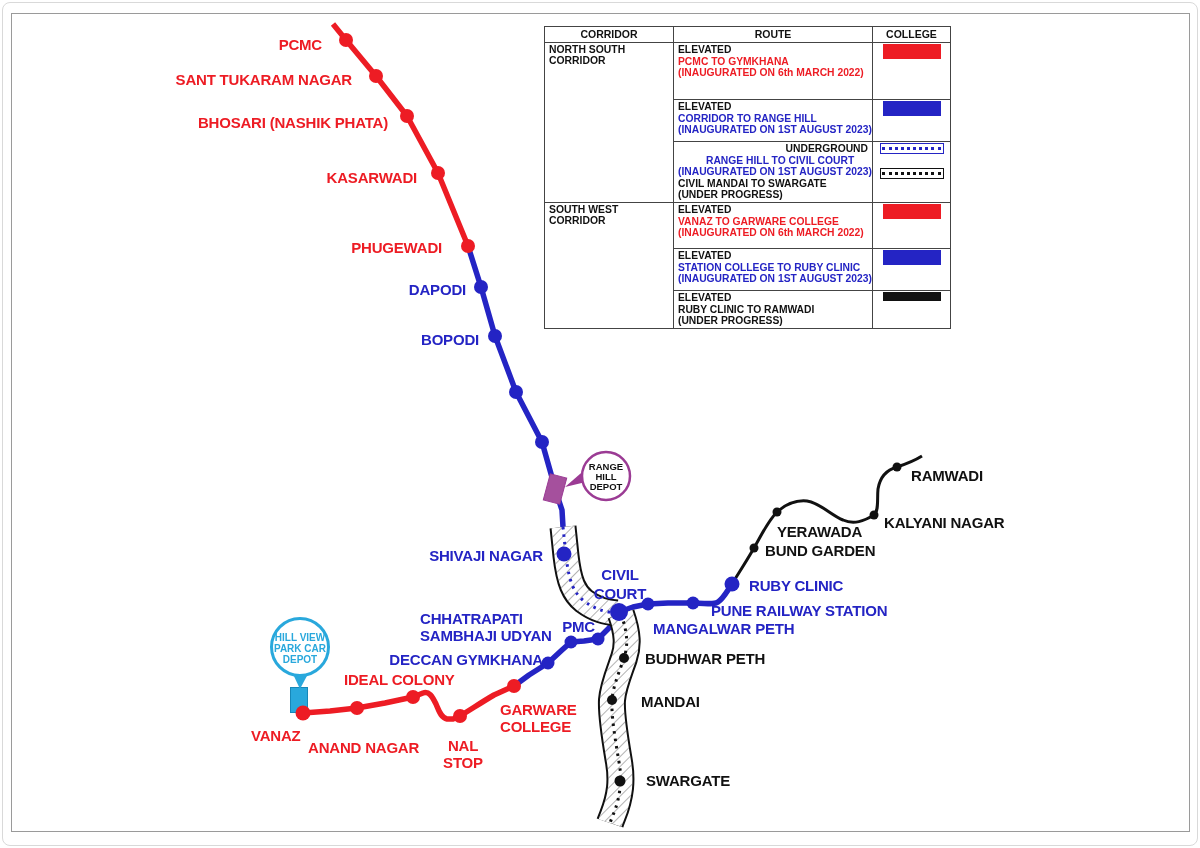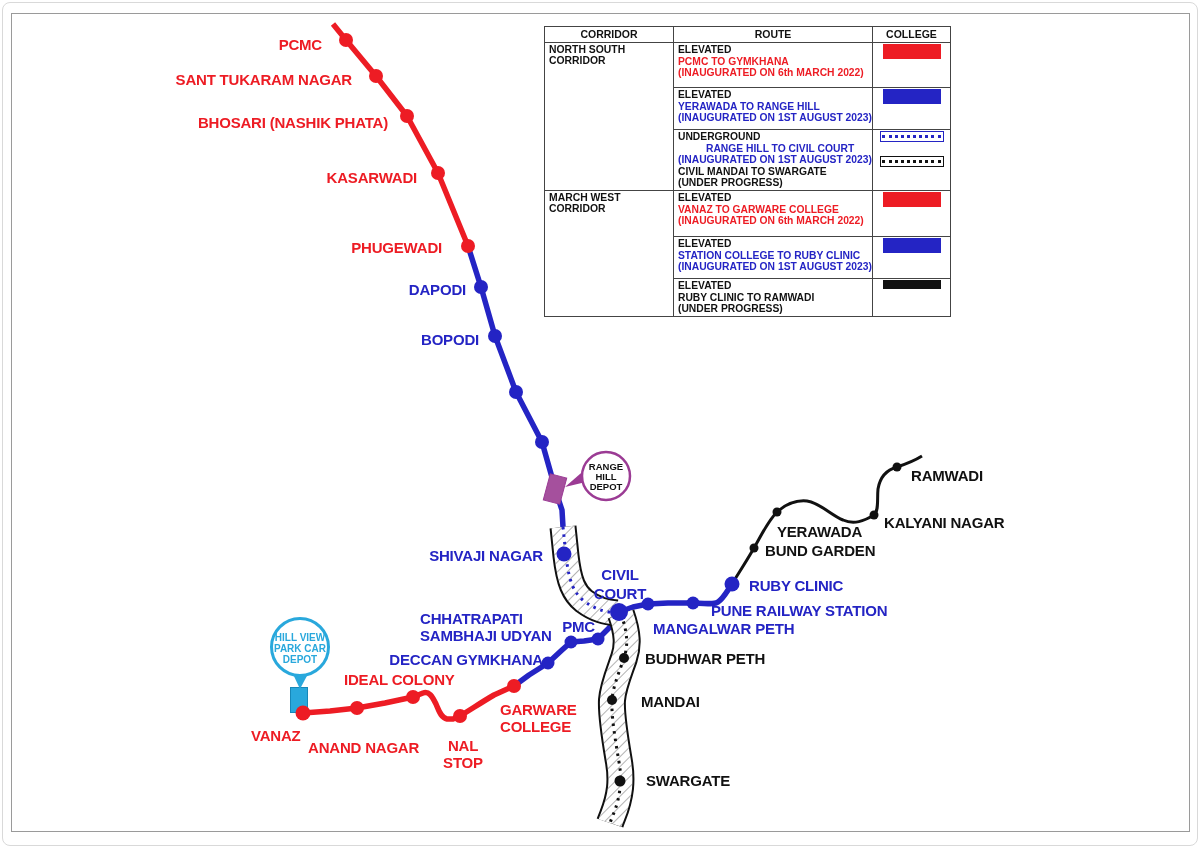--- a/index.html
+++ b/index.html
@@ -137,66 +137,66 @@
 <div id="legend-wrap">
   <table class="legend">
     <thead>
       <tr>
         <th style="width:124px">CORRIDOR</th>
         <th style="width:194px">ROUTE</th>
         <th style="width:73px">COLLEGE</th>
       </tr>
     </thead>
     <tbody id="legend-body">
-        <tr style="height: 45px; margin-top: 28px;">
+        <tr style="height: 57px; margin-top: 28px;">
           <td class="corridor" rowspan="3">NORTH SOUTH CORRIDOR</td>
           <td class="route">
             <div class="route-line" style="color: rgb(17, 17, 17);">ELEVATED</div>
             <div class="route-line" style="color: rgb(237, 28, 36);">PCMC TO GYMKHANA</div>
             <div class="route-line" style="color: rgb(237, 28, 36);">(INAUGURATED ON 6th MARCH 2022)</div>
           </td>
           <td class="swatch-cell">
             <div class="swatch-stack">
               <div class="sw-solid" style="background: rgb(237, 28, 36);"></div>
             </div>
           </td>
         </tr>
         <tr style="height: 42px;">
           <td class="route">
             <div class="route-line" style="color: rgb(17, 17, 17);">ELEVATED</div>
-            <div class="route-line" style="color: rgb(36, 36, 196);">YERAWADA TO RANGE HILL</div>
+            <div class="route-line" style="color: rgb(36, 36, 196);">CORRIDOR TO RANGE HILL</div>
             <div class="route-line" style="color: rgb(36, 36, 196);">(INAUGURATED ON 1ST AUGUST 2023)</div>
           </td>
           <td class="swatch-cell">
             <div class="swatch-stack">
               <div class="sw-solid" style="background: rgb(36, 36, 196);"></div>
             </div>
           </td>
         </tr>
         <tr style="height: 61px;">
           <td class="route">
-            <div class="route-line" style="color: rgb(17, 17, 17);">UNDERGROUND</div>
+            <div class="route-line" style="color: rgb(17, 17, 17); text-align: right;">UNDERGROUND</div>
             <div class="route-line" style="color: rgb(36, 36, 196); padding-left: 28px;">RANGE HILL TO CIVIL COURT</div>
             <div class="route-line" style="color: rgb(36, 36, 196);">(INAUGURATED ON 1ST AUGUST 2023)</div>
             <div class="route-line" style="color: rgb(17, 17, 17);">CIVIL MANDAI TO SWARGATE</div>
             <div class="route-line" style="color: rgb(17, 17, 17);">(UNDER PROGRESS)</div>
           </td>
           <td class="swatch-cell">
             <div class="swatch-stack">
               <div class="sw-dashed" style="border: 1.5px solid rgb(36, 36, 196);">
                 <div class="dots" style="border-top-color: rgb(36, 36, 196);"></div>
               </div>
               <div class="sw-dashed" style="border: 1.5px solid rgb(17, 17, 17);">
                 <div class="dots" style="border-top-color: rgb(17, 17, 17);"></div>
               </div>
             </div>
           </td>
         </tr>
         <tr style="height: 46px;">
-          <td class="corridor" rowspan="3">MARCH WEST CORRIDOR</td>
+          <td class="corridor" rowspan="3">SOUTH WEST CORRIDOR</td>
           <td class="route">
             <div class="route-line" style="color: rgb(17, 17, 17);">ELEVATED</div>
             <div class="route-line" style="color: rgb(237, 28, 36);">VANAZ TO GARWARE COLLEGE</div>
             <div class="route-line" style="color: rgb(237, 28, 36);">(INAUGURATED ON 6th MARCH 2022)</div>
           </td>
           <td class="swatch-cell">
             <div class="swatch-stack">
               <div class="sw-solid" style="background: rgb(237, 28, 36);"></div>
             </div>
           </td>

